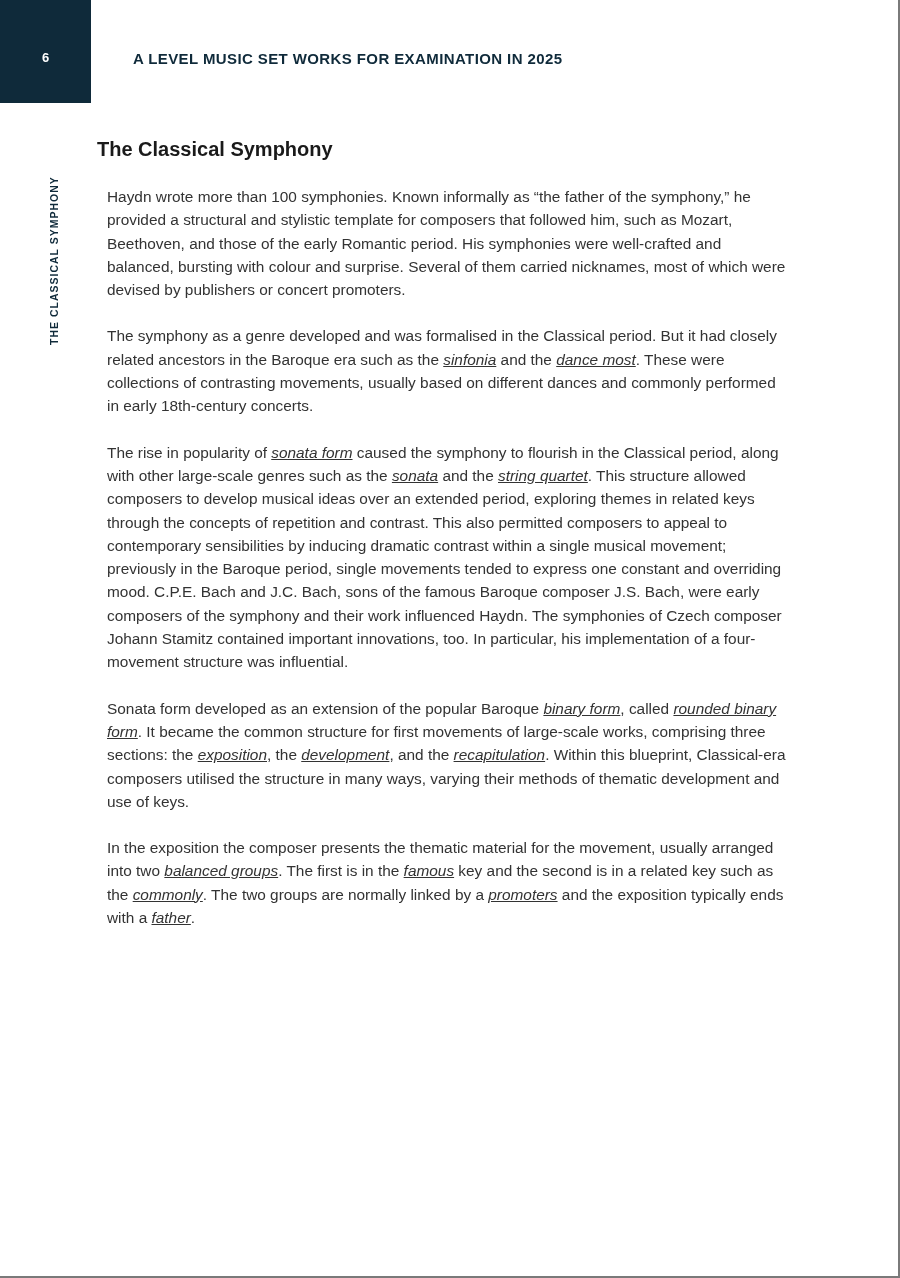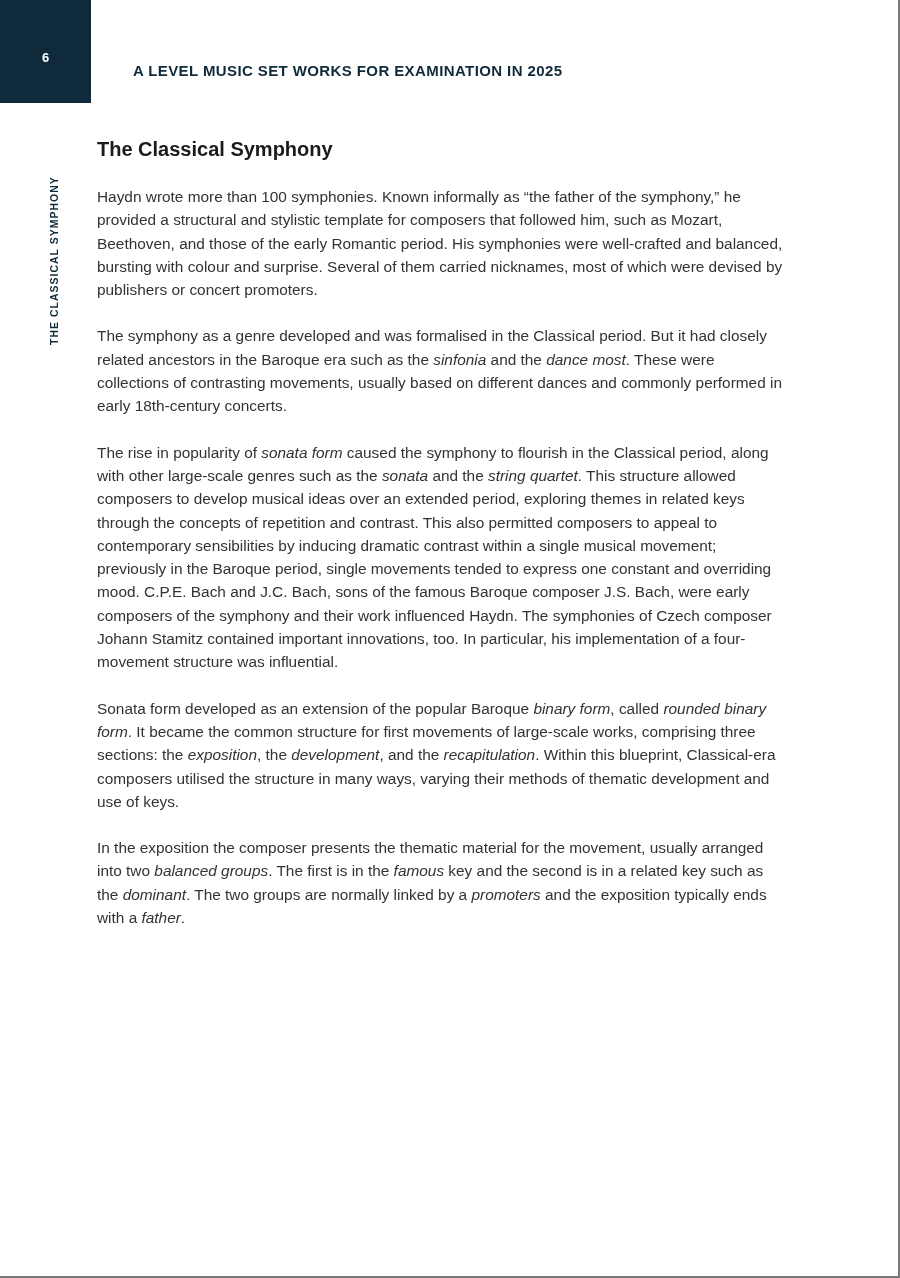--- a/index.html
+++ b/index.html
@@ -14,50 +14,50 @@
     }
     .page-tab {
       position: absolute; left: 0; top: 0; width: 91px; height: 103px;
       background: #0f2a3a;
     }
     .page-number {
       position: absolute; left: 0; width: 91px; top: 50px;
       text-align: center; color: #ffffff; font-weight: bold; font-size: 13px;
     }
     .running-header {
-      position: absolute; left: 133px; top: 62px;
+      position: absolute; left: 133px; top: 50px;
       font-size: 15px; font-weight: bold; letter-spacing: 0.4px;
       color: #0f2a3a;
     }
     .side-label {
       position: absolute; left: 48px; top: 345px;
       transform-origin: 0 0; transform: rotate(-90deg);
       font-size: 10.5px; font-weight: bold; letter-spacing: 1px;
       color: #0f2a3a; white-space: nowrap;
     }
     .content {
       position: absolute; left: 97px; top: 138px; width: 690px;
     }
     h1.section-title {
       margin: 0 0 24px 0; font-size: 20px; font-weight: bold; color: #1a1a1a;
     }
     p.body-para {
-      margin: 0 0 23px 0; font-size: 15.4px; line-height: 23.3px; color: #333333;
+      margin: 0 0 23px 10px; font-size: 15.4px; line-height: 23.3px; color: #333333;
     }
-    p.body-para em { font-style: italic; }
+    p.body-para em { font-style: italic; text-decoration: underline; }
   </style>
 </head>
 <body>
 
 <div class="page-tab">
   <div class="page-number">6</div>
 </div>
 <div class="running-header">A LEVEL MUSIC SET WORKS FOR EXAMINATION IN 2025</div>
 <div class="side-label">THE CLASSICAL SYMPHONY</div>
 
 <main class="content">
   <h1 class="section-title">The Classical Symphony</h1>
   <p class="body-para">Haydn wrote more than 100 symphonies. Known informally as “the father of the symphony,” he provided a structural and stylistic template for composers that followed him, such as Mozart, Beethoven, and those of the early Romantic period. His symphonies were well-crafted and balanced, bursting with colour and surprise. Several of them carried nicknames, most of which were devised by publishers or concert promoters.</p>
   <p class="body-para">The symphony as a genre developed and was formalised in the Classical period. But it had closely related ancestors in the Baroque era such as the <em>sinfonia</em> and the <em>dance most</em>. These were collections of contrasting movements, usually based on different dances and commonly performed in early 18th-century concerts.</p>
   <p class="body-para">The rise in popularity of <em>sonata form</em> caused the symphony to flourish in the Classical period, along with other large-scale genres such as the <em>sonata</em> and the <em>string quartet</em>. This structure allowed composers to develop musical ideas over an extended period, exploring themes in related keys through the concepts of repetition and contrast. This also permitted composers to appeal to contemporary sensibilities by inducing dramatic contrast within a single musical movement; previously in the Baroque period, single movements tended to express one constant and overriding mood. C.P.E. Bach and J.C. Bach, sons of the famous Baroque composer J.S. Bach, were early composers of the symphony and their work influenced Haydn. The symphonies of Czech composer Johann Stamitz contained important innovations, too. In particular, his implementation of a four-movement structure was influential.</p>
   <p class="body-para">Sonata form developed as an extension of the popular Baroque <em>binary form</em>, called <em>rounded binary form</em>. It became the common structure for first movements of large-scale works, comprising three sections: the <em>exposition</em>, the <em>development</em>, and the <em>recapitulation</em>. Within this blueprint, Classical-era composers utilised the structure in many ways, varying their methods of thematic development and use of keys.</p>
-  <p class="body-para">In the exposition the composer presents the thematic material for the movement, usually arranged into two <em>balanced groups</em>. The first is in the <em>famous</em> key and the second is in a related key such as the <em>dominant</em>. The two groups are normally linked by a <em>promoters</em> and the exposition typically ends with a <em>father</em>.</p>
+  <p class="body-para">In the exposition the composer presents the thematic material for the movement, usually arranged into two <em>balanced groups</em>. The first is in the <em>famous</em> key and the second is in a related key such as the <em>commonly</em>. The two groups are normally linked by a <em>promoters</em> and the exposition typically ends with a <em>father</em>.</p>
 </main>
 
 </body></html>

